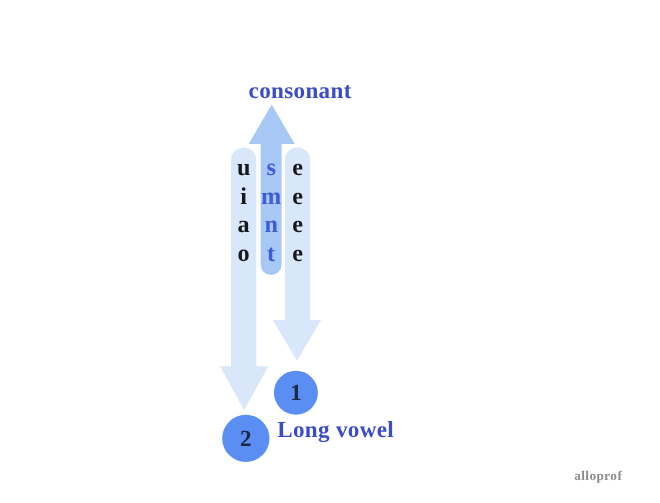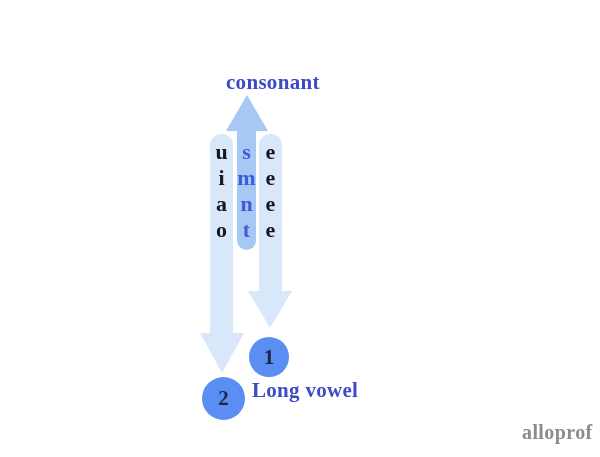--- a/index.html
+++ b/index.html
@@ -29,21 +29,21 @@
     white-space:nowrap;
   }
   .long-vowel-label{
     position:absolute;left:252px;top:377px;
     font-size:21px;line-height:27px;font-weight:bold;
     letter-spacing:.3px;color:var(--indigo);
     white-space:nowrap;
   }
   .watermark{
     position:absolute;left:522px;top:423px;
-    font-size:20px;line-height:18px;font-weight:bold;
+    font-size:12px;line-height:18px;font-weight:bold;
     letter-spacing:.4px;color:var(--gray);
     white-space:nowrap;
   }
   
   .up-arrow-head{
     position:absolute;left:226px;top:95px;
     width:0;height:0;
     border-left:21px solid transparent;
     border-right:21px solid transparent;
     border-bottom:36px solid var(--mid-blue);

